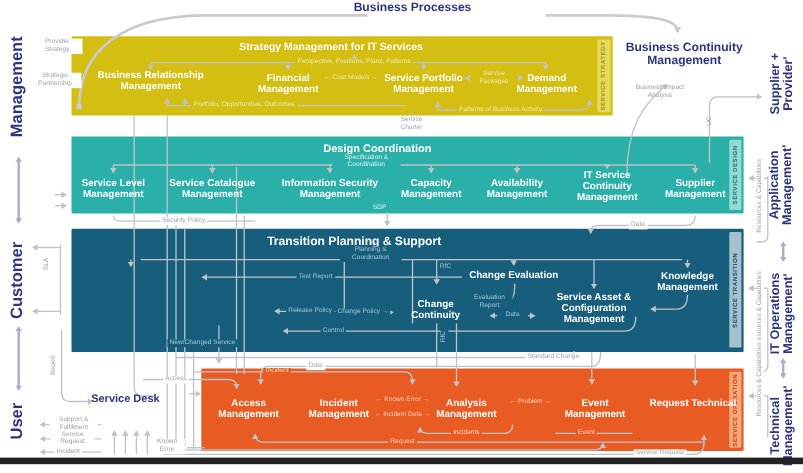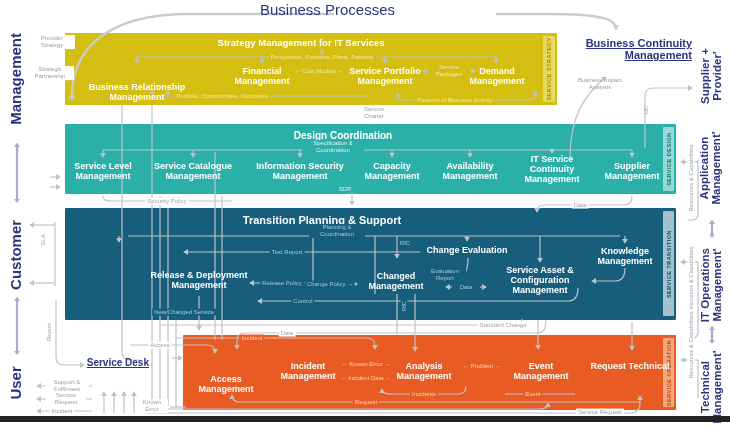--- a/index.html
+++ b/index.html
@@ -16,23 +16,23 @@
       color:#9aa0a8;white-space:nowrap;text-align:center;}
   .cl.rot{transform:translate(-50%,-50%) rotate(-90deg);}
   .cl.bgw{background:#fff;padding:0 2px;}
   .cl.ly{color:#efe9b4;background:var(--strategy);padding:0 2px;}
   .cl.lt{color:#d8f2f0;background:var(--design);padding:0 2px;}
   .cl.ld{color:#a7c8d5;background:var(--transition);padding:0 2px;}
   .cl.lo{color:#ffd2ba;background:var(--operation);padding:0 2px;}
   .proc{position:absolute;z-index:4;color:#fff;font-weight:bold;font-size:9px;
         line-height:1.1;text-align:center;}
   .bandhead{position:absolute;z-index:4;color:#fff;font-weight:bold;text-align:center;}
-  .title{position:absolute;left:260px;top:1px;width:230px;z-index:4;
-         font-size:15px;font-weight:normal;color:var(--navy);}
-  .floatbox{position:absolute;z-index:4;font-weight:bold;color:var(--navy);text-align:right;line-height:1.1;text-decoration:underline;}
+  .title{position:absolute;left:260px;top:1px;width:230px;text-align:center;z-index:4;
+         font-size:11px;font-weight:bold;color:var(--navy);}
+  .floatbox{position:absolute;z-index:4;font-weight:bold;color:var(--navy);text-align:center;line-height:1.1;}
   .sidelabel{position:absolute;z-index:4;font-weight:bold;color:var(--navy);text-align:center;
              transform:rotate(-90deg);line-height:1.05;}
   .strip{position:absolute;z-index:3;border-radius:1px;}
   .strip .stxt{position:absolute;left:50%;top:50%;transform:translate(-50%,-50%) rotate(-90deg);
         white-space:nowrap;font-size:5.5px;font-weight:bold;letter-spacing:.5px;}
   .strip.s1{background:#e6d95e;} .strip.s1 .stxt{color:#a1930e;}
   .strip.s2{background:rgba(255,255,255,.5);} .strip.s2 .stxt{color:#117a74;}
   .strip.s3{background:#a3c2cd;} .strip.s3 .stxt{color:#124d63;}
   .strip.s4{background:#f3a97d;} .strip.s4 .stxt{color:#c9450f;}
   .botbar{position:absolute;left:0;top:416px;width:730px;height:6px;background:#232325;z-index:6;}
@@ -184,51 +184,50 @@
 
   <div class="sidelabel" style="left:676px;top:64px;width:70px;font-size:11.5px;">Supplier + Provider'</div>
   <div class="sidelabel" style="left:668px;top:156px;width:85px;font-size:11.5px;">Application Management'</div>
   <div class="sidelabel" style="left:666px;top:273px;width:90px;font-size:11.5px;">IT Operations Management'</div>
   <div class="sidelabel" style="left:671px;top:375px;width:80px;font-size:11.5px;">Technical Management'</div>
 
   <div class="floatbox" style="left:552px;top:37px;width:140px;font-size:11px;">Business Continuity Management</div>
   <div class="floatbox" style="left:79px;top:357px;width:70px;font-size:10px;">Service Desk</div>
 
   <div class="bandhead" style="left:105px;top:37px;width:392px;font-size:9.5px;">Strategy Management for IT Services</div>
-  <div class="proc" style="left:82px;top:83px;width:110px;">Business Relationship Management</div>
+  <div class="proc" style="left:82px;top:64px;width:110px;">Business Relationship Management</div>
   <div class="proc" style="left:222px;top:67px;width:80px;">Financial Management</div>
   <div class="proc" style="left:340px;top:67px;width:90px;">Service Portfolio Management</div>
   <div class="proc" style="left:457px;top:67px;width:80px;">Demand Management</div>
   <div class="strip s1" style="left:543px;top:36px;width:12px;height:66px;">
     <div class="stxt">SERVICE STRATEGY</div>
   </div>
 
   <div class="bandhead" style="left:243px;top:130px;width:200px;font-size:10px;">Design Coordination</div>
   <div class="proc" style="left:64px;top:162px;width:78px;">Service Level Management</div>
   <div class="proc" style="left:147px;top:162px;width:92px;">Service Catalogue Management</div>
   <div class="proc" style="left:246px;top:162px;width:108px;">Information Security Management</div>
   <div class="proc" style="left:359px;top:162px;width:66px;">Capacity Management</div>
   <div class="proc" style="left:432px;top:162px;width:76px;">Availability Management</div>
   <div class="proc" style="left:521px;top:155px;width:62px;">IT Service Continuity Management</div>
   <div class="proc" style="left:599px;top:162px;width:66px;">Supplier Management</div>
   <div class="strip s2" style="left:663px;top:127px;width:11px;height:64px;">
     <div class="stxt">SERVICE DESIGN</div>
   </div>
 
   <div class="bandhead" style="left:172px;top:214px;width:300px;font-size:11px;">Transition Planning &amp; Support</div>
-  <div class="proc" style="left:124px;top:271px;width:150px;">Release &amp; Deployment Management</div>
-  <div class="proc" style="left:361px;top:272px;width:70px;">Changed Management</div>
+  <div class="proc" style="left:361px;top:272px;width:70px;">Change Continuity</div>
   <div class="proc" style="left:402px;top:246px;width:130px;">Change Evaluation</div>
   <div class="proc" style="left:492px;top:266px;width:96px;">Service Asset &amp; Configuration Management</div>
   <div class="proc" style="left:585px;top:247px;width:80px;">Knowledge Management</div>
   <div class="strip s3" style="left:663px;top:211px;width:11px;height:105px;">
     <div class="stxt">SERVICE TRANSITION</div>
   </div>
 
-  <div class="proc" style="left:186px;top:362px;width:80px;margin-top:13px;">Access Management</div>
+  <div class="proc" style="left:186px;top:362px;width:80px;">Access Management</div>
   <div class="proc" style="left:263px;top:362px;width:90px;">Incident Management</div>
   <div class="proc" style="left:379px;top:362px;width:90px;">Analysis Management</div>
   <div class="proc" style="left:506px;top:362px;width:70px;">Event Management</div>
   <div class="proc" style="left:590px;top:362px;width:80px;">Request Technical</div>
   <div class="strip s4" style="left:663px;top:338px;width:11px;height:69px;">
     <div class="stxt">SERVICE OPERATION</div>
   </div>
 
   <div id="labels">
       <span class="cl bgw" style="left: 52px; top: 42px; width: 42px; white-space: normal;">Provider Strategy</span>

